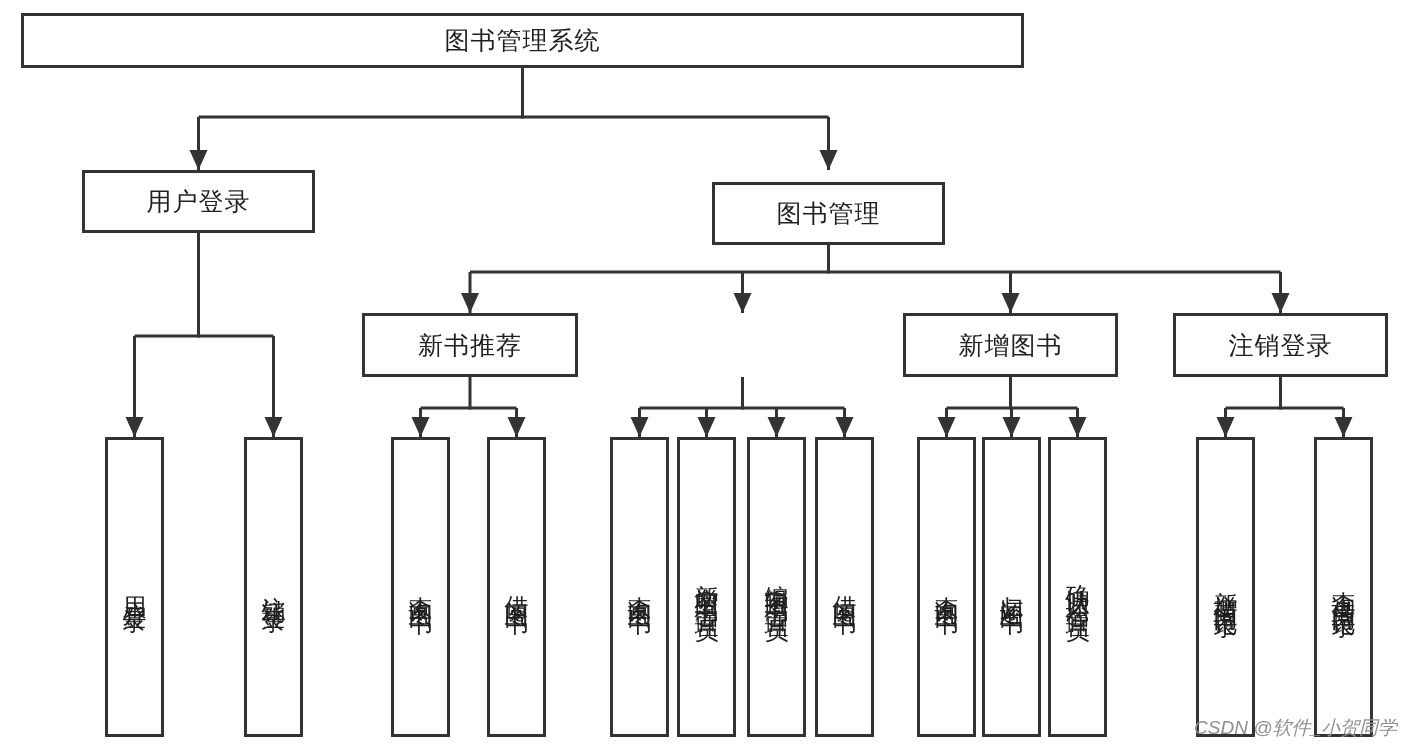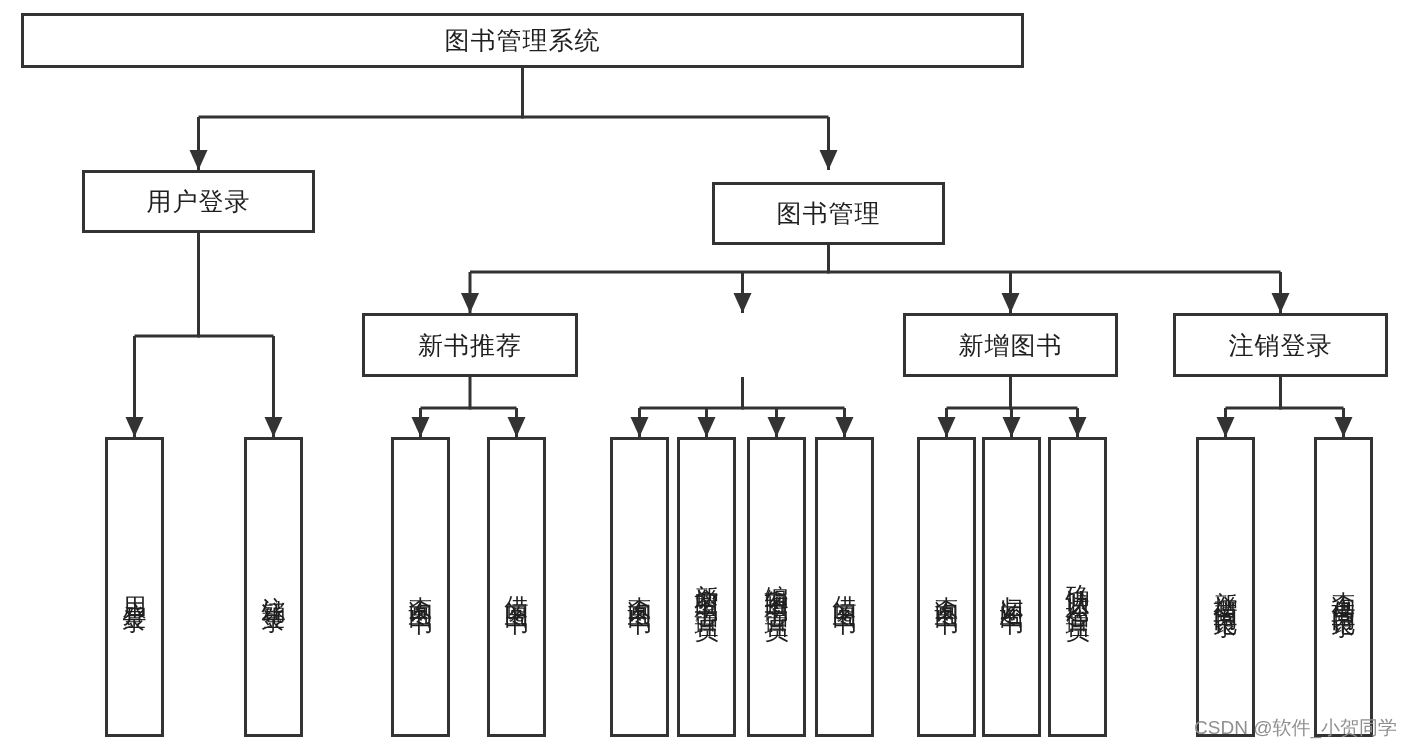--- a/index.html
+++ b/index.html
@@ -62,20 +62,21 @@
     line-height:1;
   }
   .watermark{
     position:absolute;
     right:8px;
     bottom:6px;
     font-size:19px;
     color:var(--watermark);
     white-space:nowrap;
     z-index:5;
+    font-style:italic;
   }
 </style>
 </head>
 <body>
 
 <div class="canvas">
 
   <svg class="connectors" viewBox="0 0 1405 747" xmlns="http://www.w3.org/2000/svg">
     <defs>
       <marker id="ah" markerUnits="userSpaceOnUse" markerWidth="24" markerHeight="20" refX="20" refY="9" orient="auto">

